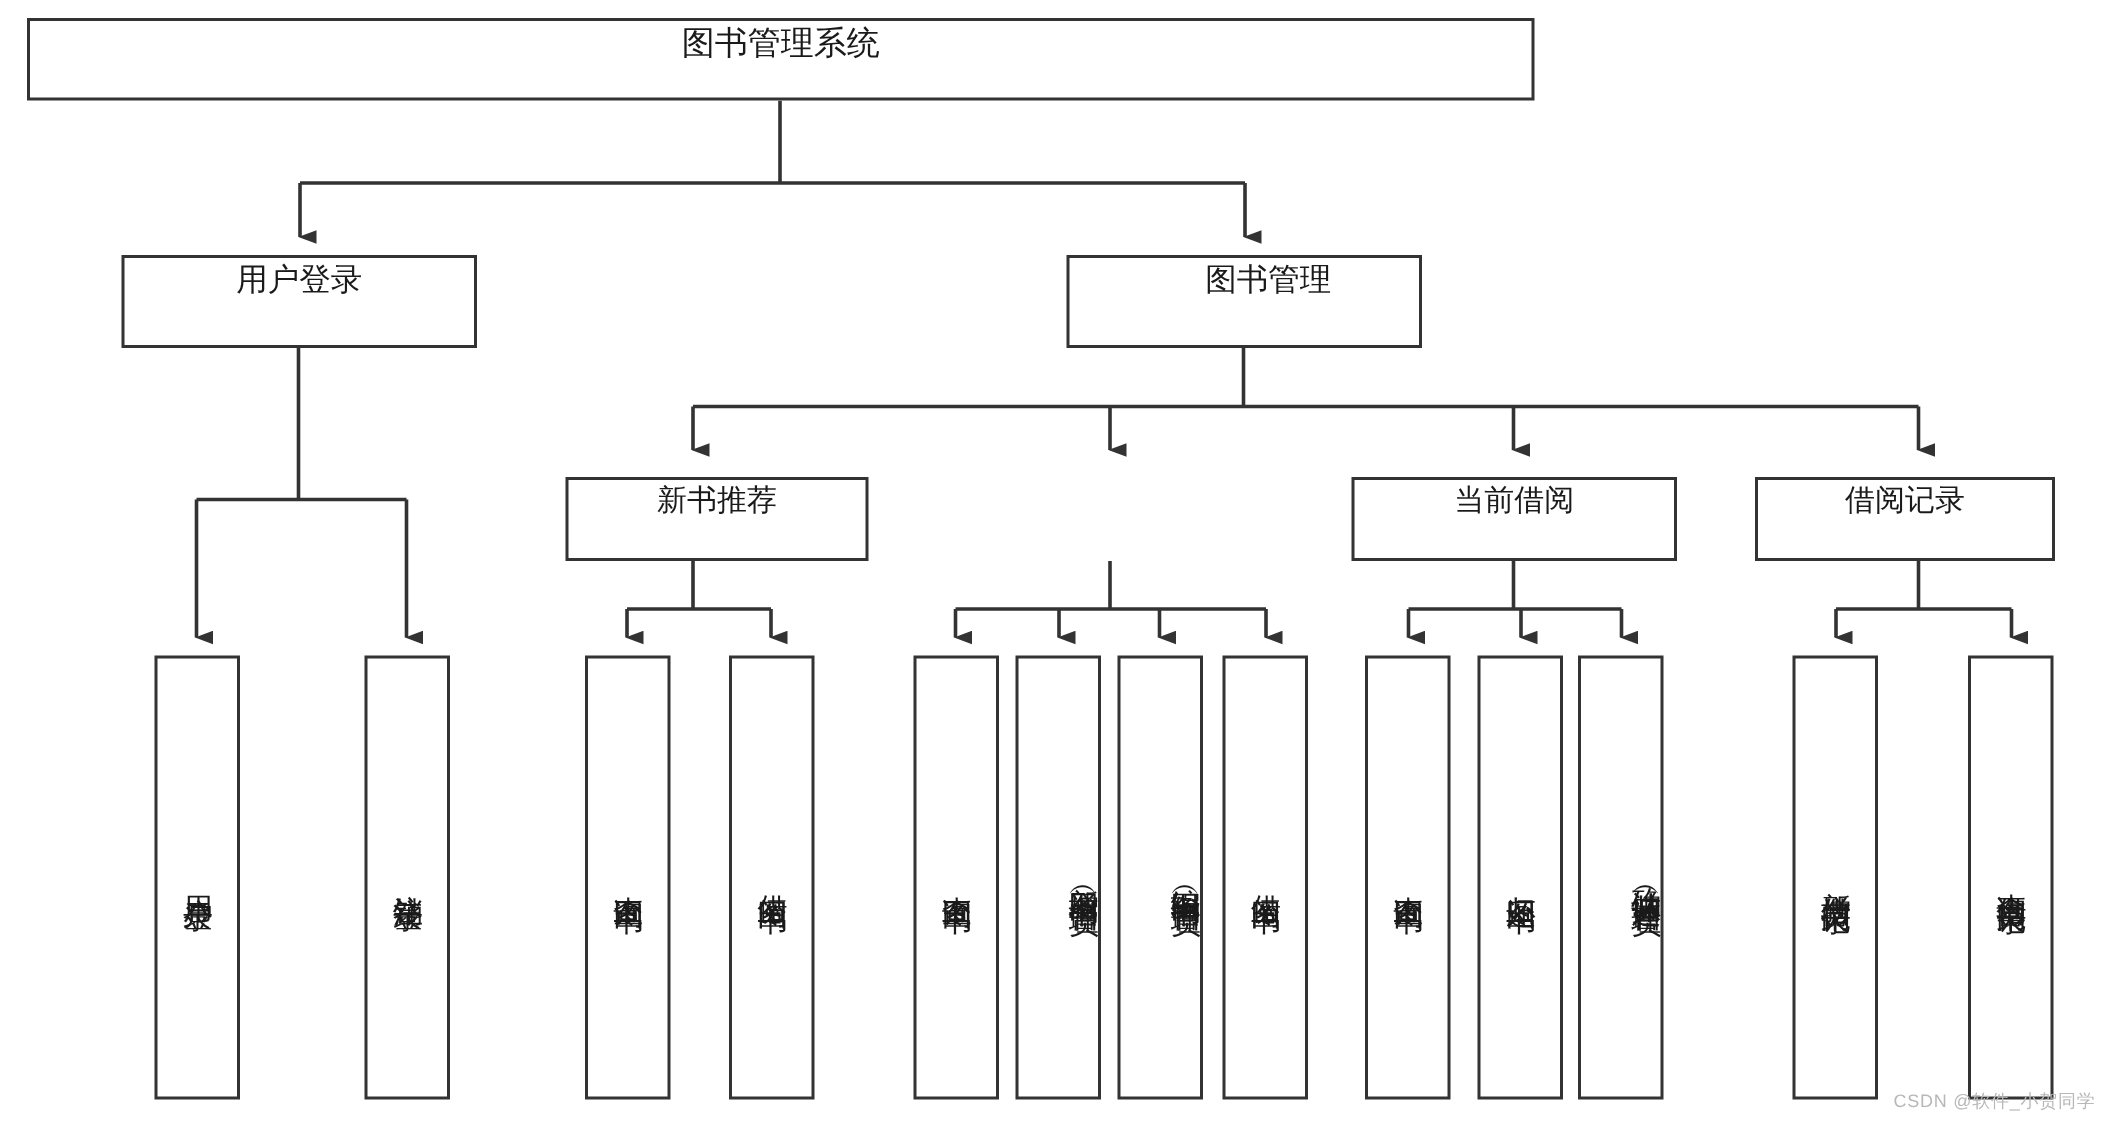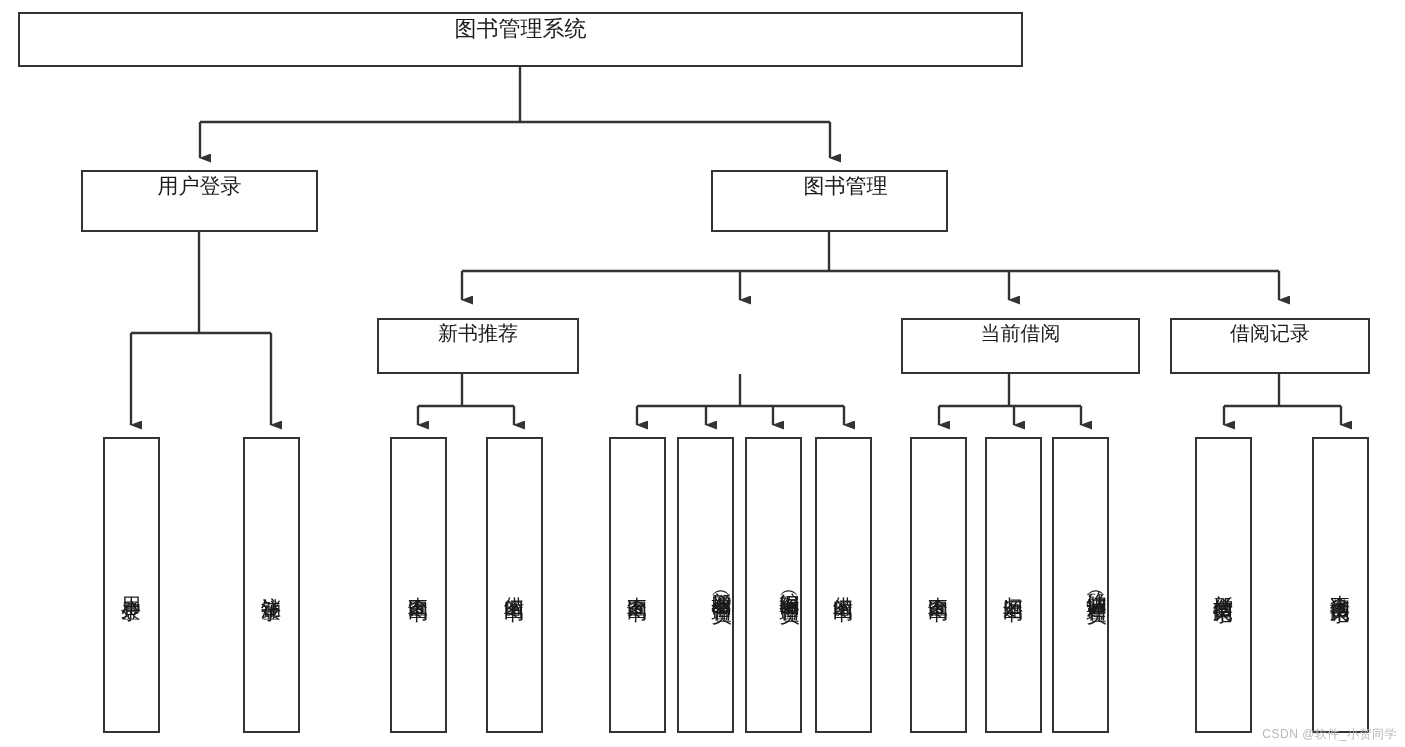--- a/index.html
+++ b/index.html
@@ -125,21 +125,21 @@
   <div class="node lvl2" style="left:81px; top:170px; width:237px; height:62px;">
     <span>用户登录</span>
   </div>
   <div class="node lvl2" style="left:711px; top:170px; width:237px; height:62px;padding-left:32px;">
     <span>图书管理</span>
   </div>
 
   <div class="node lvl3" style="left:361px; top:318px; width:202px; height:56px;margin-left:16px;">
     <span>新书推荐</span>
   </div>
-  <div class="node lvl3" style="left:901px; top:318px; width:239px; height:56px;">
+  <div class="node lvl3" style="left:901px; top:318px; width:217px; height:56px;">
     <span>当前借阅</span>
   </div>
   <div class="node lvl3" style="left:1170px; top:318px; width:200px; height:56px;">
     <span>借阅记录</span>
   </div>
 
   <div class="node leaf short" style="left:103px; top:437px; width:57px; height:296px;">
     <span>用户登录</span>
   </div>
   <div class="node leaf short" style="left:243px; top:437px; width:57px; height:296px;">

